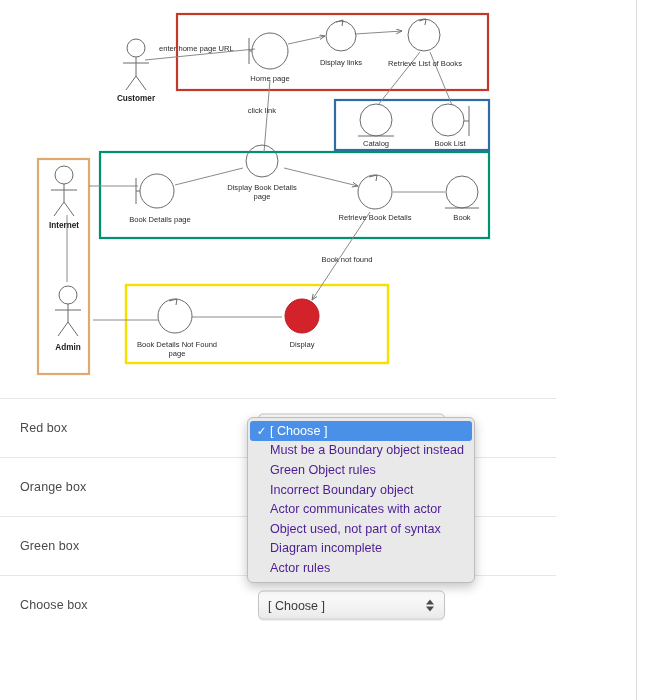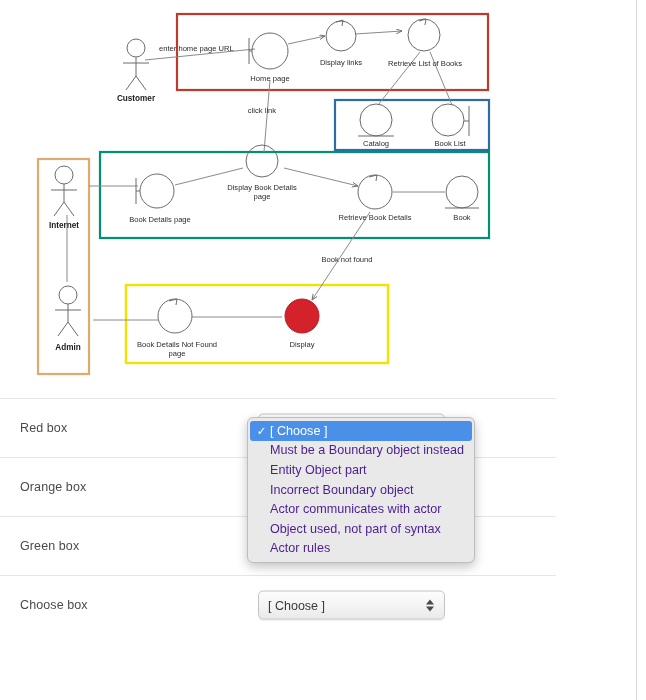--- a/index.html
+++ b/index.html
@@ -314,33 +314,37 @@
     <div class="opt selected">
       <span class="tick">✓</span>
       <span>[ Choose ]</span>
     </div>
     <div class="opt">
       <span class="tick"></span>
       <span>Must be a Boundary object instead</span>
     </div>
     <div class="opt">
       <span class="tick"></span>
-      <span>Entity Object part</span>
+      <span>Green Object rules</span>
     </div>
     <div class="opt">
       <span class="tick"></span>
       <span>Incorrect Boundary object</span>
     </div>
     <div class="opt">
       <span class="tick"></span>
       <span>Actor communicates with actor</span>
     </div>
     <div class="opt">
       <span class="tick"></span>
       <span>Object used, not part of syntax</span>
     </div>
     <div class="opt">
       <span class="tick"></span>
+      <span>Diagram incomplete</span>
+    </div>
+    <div class="opt">
+      <span class="tick"></span>
       <span>Actor rules</span>
     </div>
   </div>
 
 </div>
 
 </body></html>

